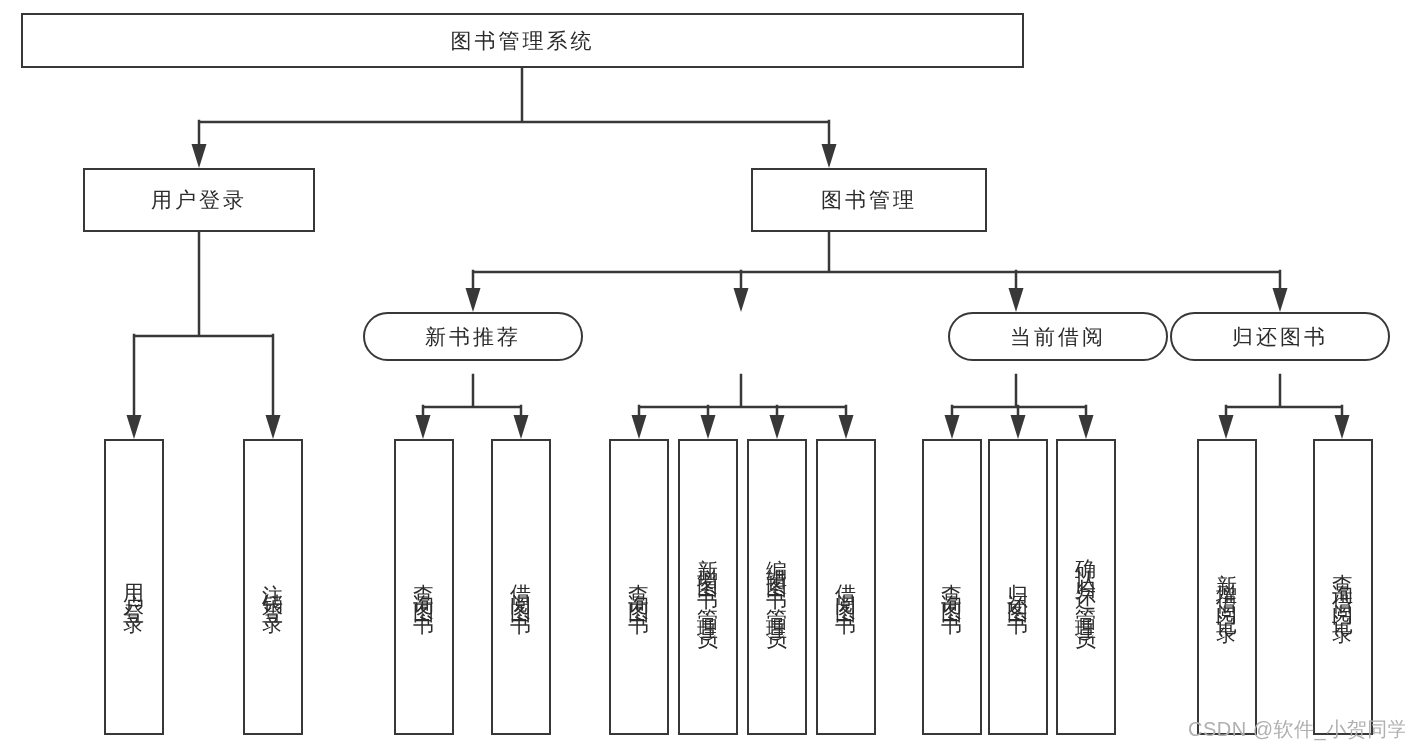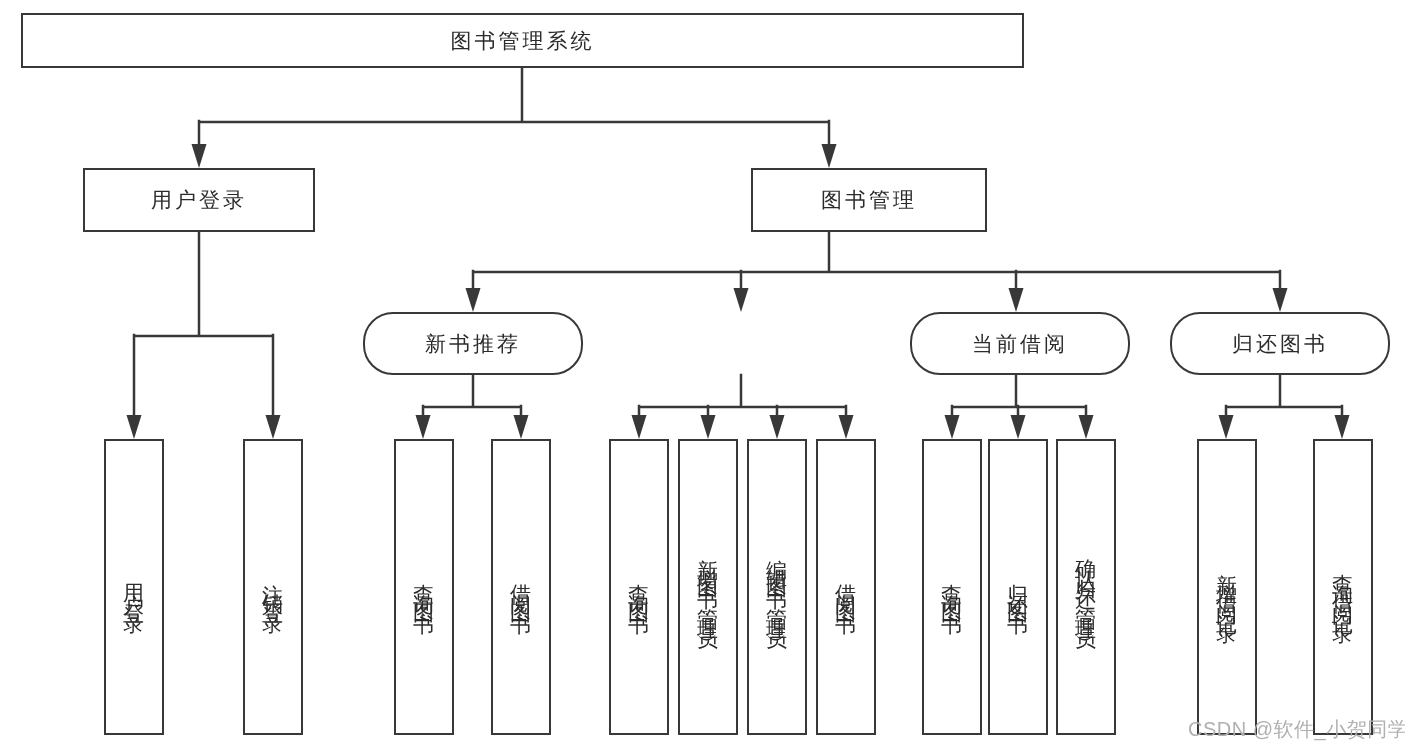--- a/index.html
+++ b/index.html
@@ -39,24 +39,24 @@
     font-size: 21px;
     letter-spacing: 10px;
     line-height: 1;
   }
   
   .n-root { left: 21px; top: 13px; width: 1003px; height: 55px; }
   
   .n-user  { left: 83px;  top: 168px; width: 232px; height: 64px; }
   .n-mgmt  { left: 711px; top: 168px; width: 236px; height: 64px; margin-left: 40px; }
   
-  .n-l3 { top: 312px; width: 220px; height: 63px; border-radius: 30px; }
+  .n-l3 { top: 312px; width: 220px; height: 49px; border-radius: 30px; }
   .n-nbr { left: 363px; }
   .n-bb  { left: 631px; }
-  .n-cb  { left: 910px; }
+  .n-cb  { left: 948px; }
   .n-br  { left: 1170px; }
   
   .leaf { top: 439px; width: 60px; height: 296px; }
   .lf-1  { left: 104px; }
   .lf-2  { left: 243px; }
   .lf-3  { left: 394px; }
   .lf-4  { left: 491px; }
   .lf-5  { left: 609px; }
   .lf-6  { left: 678px; }
   .lf-7  { left: 747px; }

